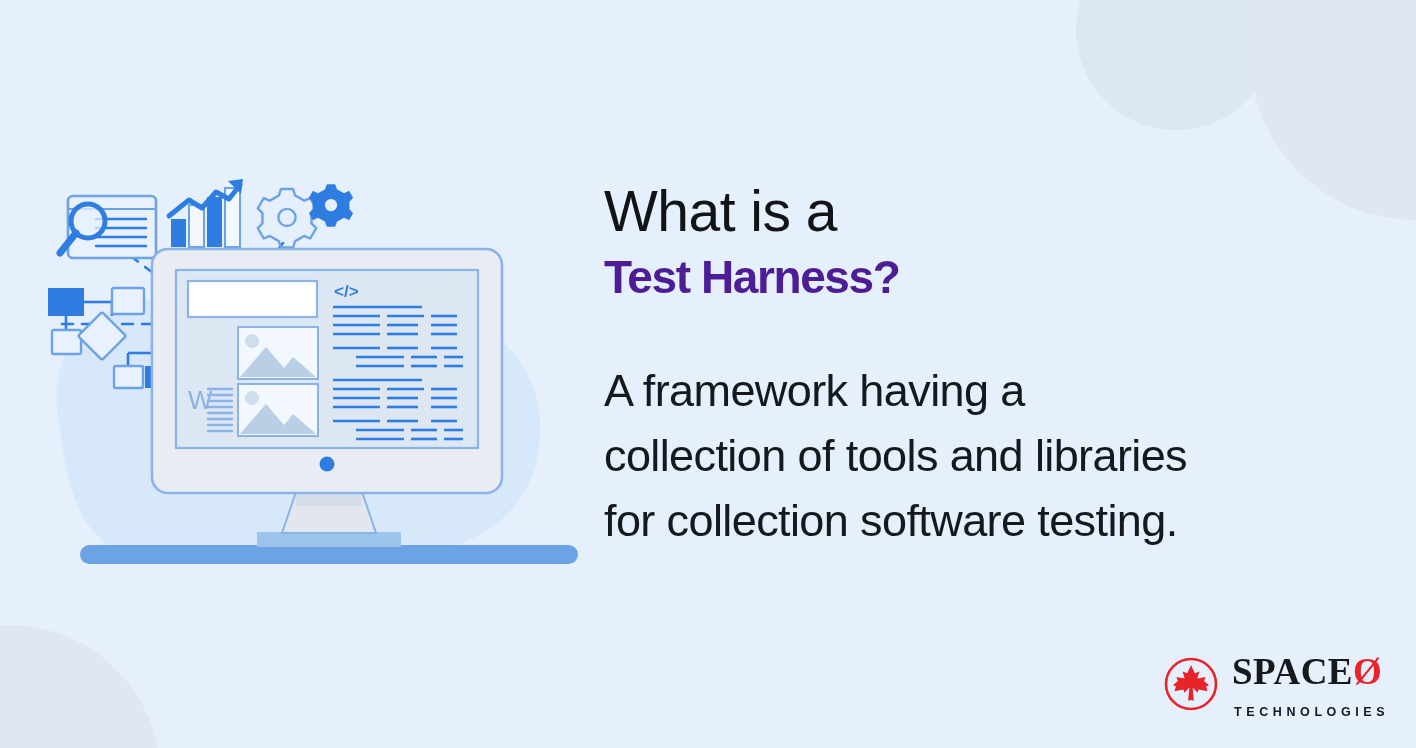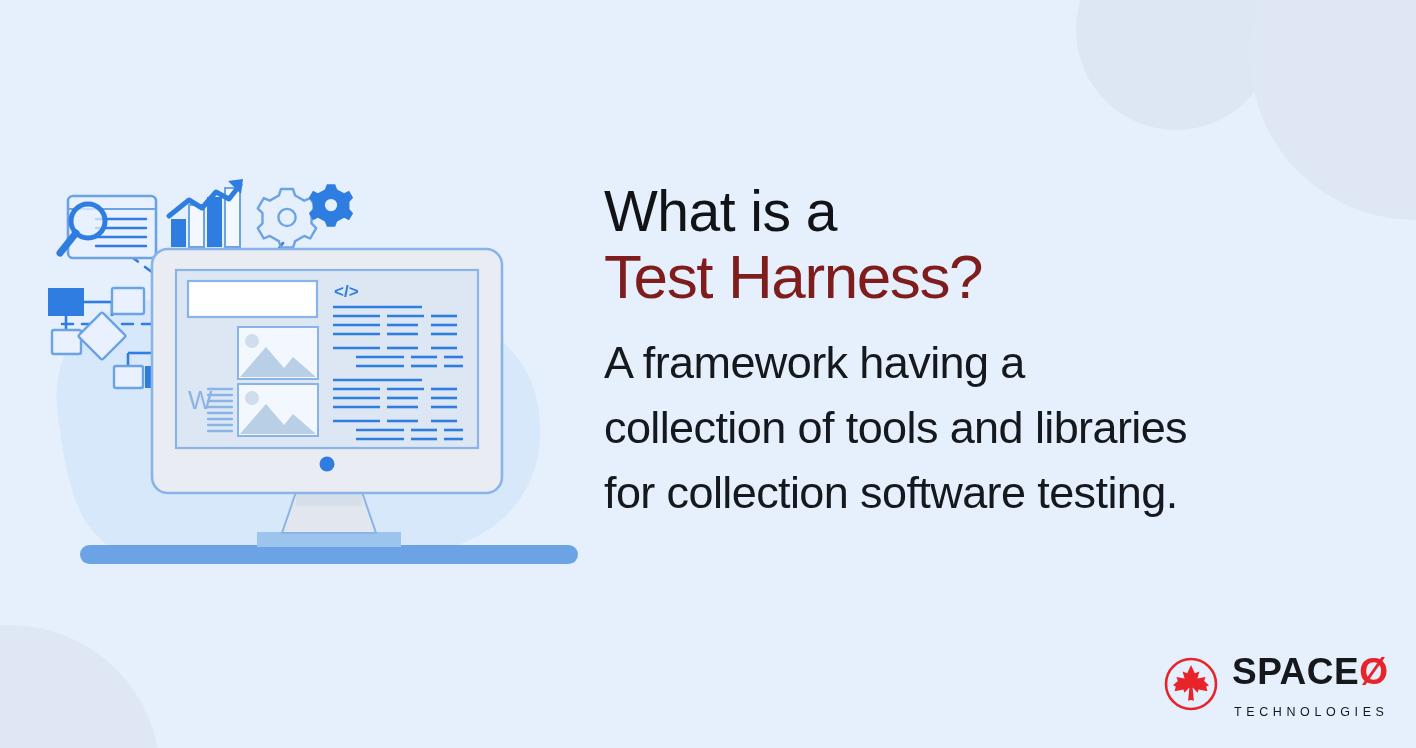--- a/index.html
+++ b/index.html
@@ -51,28 +51,28 @@
   }
 
   #eyebrow-line {
     font-size:57px;
     line-height:57px;
     font-weight:400;
     color:#111316;
     letter-spacing:-0.5px;
   }
   #headline {
-    font-size:62px;
+    font-size:46px;
     line-height:74px;
-    font-weight:400;
-    color:#7f1d1d;
+    font-weight:700;
+    color:#4c1d95;
     letter-spacing:-1.4px;
   }
   #description {
-    margin-top:16px;
+    margin-top:44px;
     font-size:45px;
     line-height:65px;
     font-weight:400;
     color:#15181c;
     letter-spacing:-0.6px;
   }
 
   
   #logo {
     position:absolute;
@@ -85,28 +85,29 @@
   #logo-mark { flex:0 0 auto; }
   #logo-wordmark { display:flex; flex-direction:column; justify-content:center; }
   #logo-name {
     font-size:37px;
     font-weight:700;
     line-height:37px;
     letter-spacing:0.5px;
     color:#16181b;
     display:flex;
     align-items:center;
+    font-family:Liberation Serif, serif;
   }
   #logo-name-o {
     color:#e8242a;
     font-weight:700;
   }
   #logo-tagline {
     font-size:12.5px;
-    font-weight:400;
+    font-weight:700;
     letter-spacing:4.6px;
     color:#16181b;
     margin-top:15px;
     margin-left:2px;
   }
 </style>
 </head>
 <body>
 
 <div id="banner">

